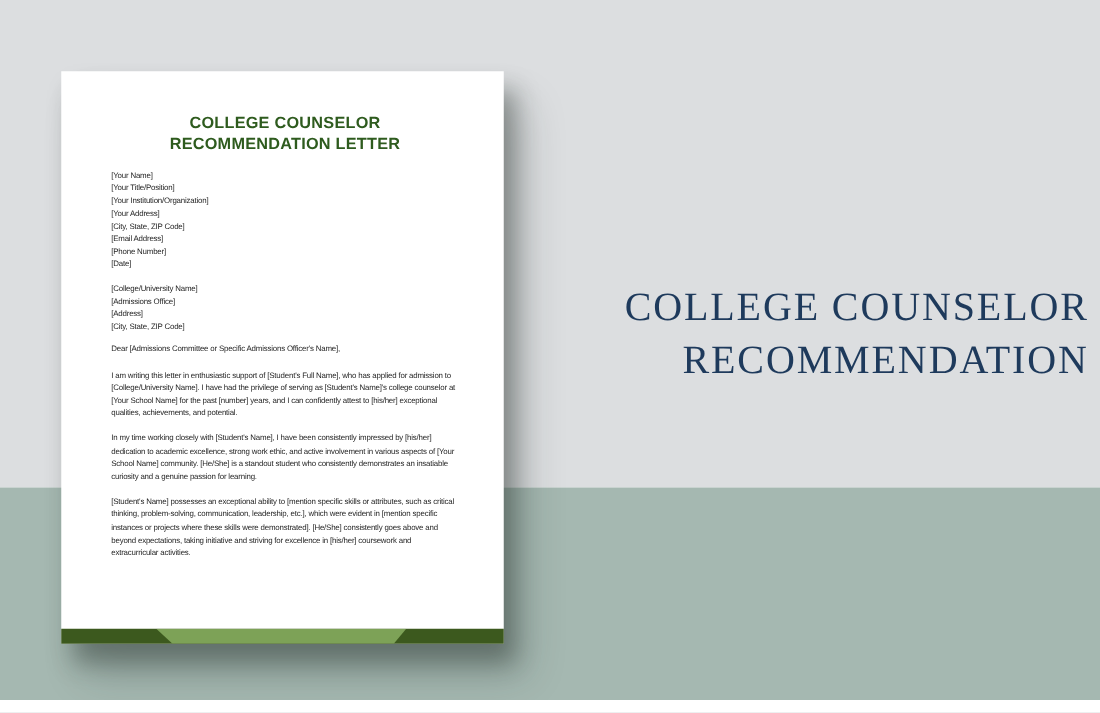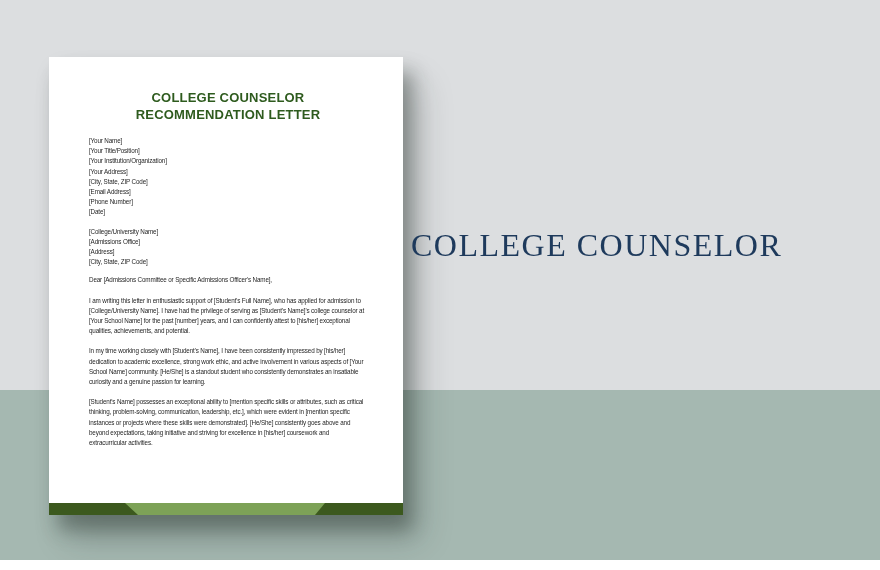--- a/index.html
+++ b/index.html
@@ -46,21 +46,21 @@
   }
   .footer-accent {
     position: absolute; inset: 0;
     background: var(--ribbon-light-green, #7da257);
     clip-path: polygon(76px 0, 276px 0, 266px 100%, 89px 100%);
   }
 
   
   .hero {
     position: absolute; left: 411px; top: 224px; width: 460px;
-    text-align: left;
+    text-align: right;
     font-family: "Liberation Serif", serif;
     color: var(--hero-text, #1e3a5c);
     font-size: 32px; line-height: 42px; letter-spacing: 1.5px;
   }
 </style>
 </head>
 <body>
 
 <div class="scene">
 
@@ -100,15 +100,16 @@
 
     </div>
 
     <div class="footer-bar">
       <div class="footer-accent"></div>
     </div>
   </div>
 
   <div class="hero">
       <div>COLLEGE COUNSELOR</div>
+      <div>RECOMMENDATION</div>
     </div>
 
 </div>
 
 </body></html>

